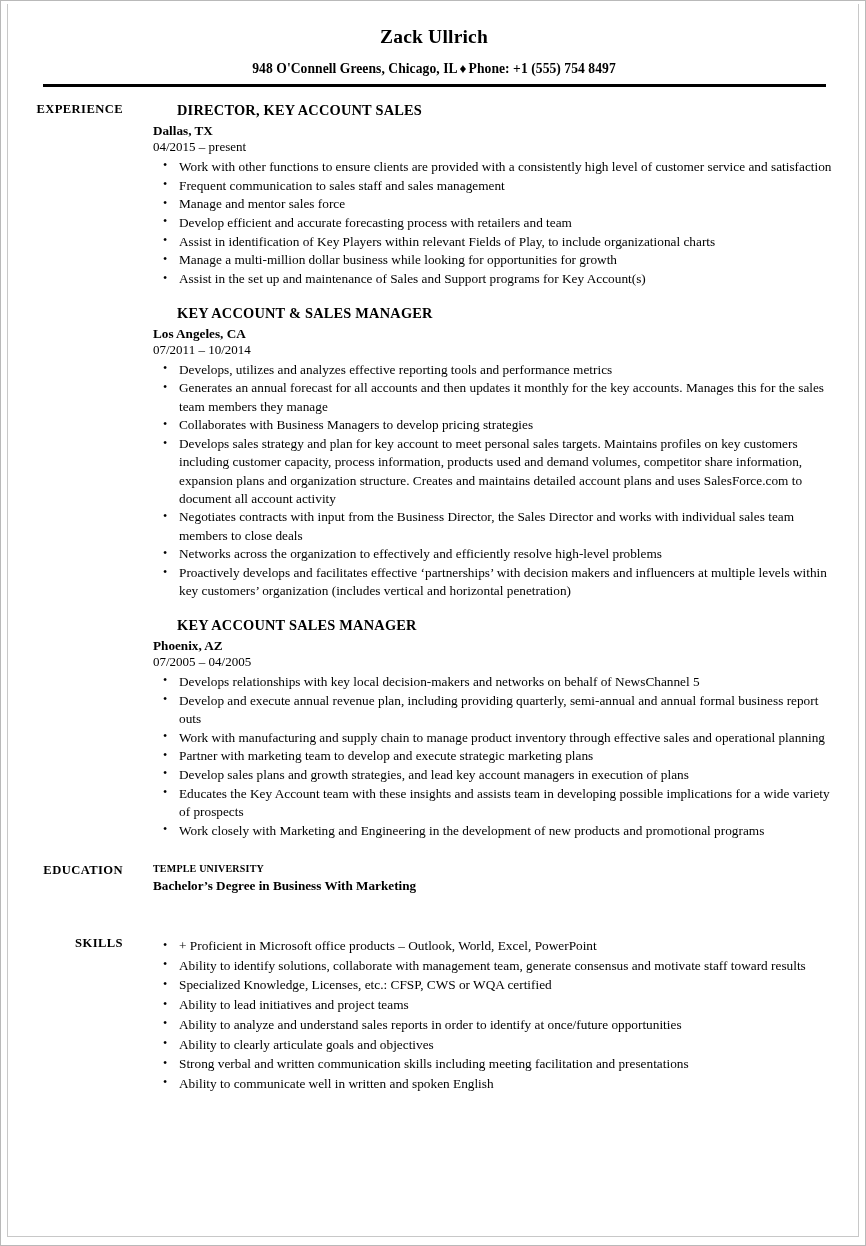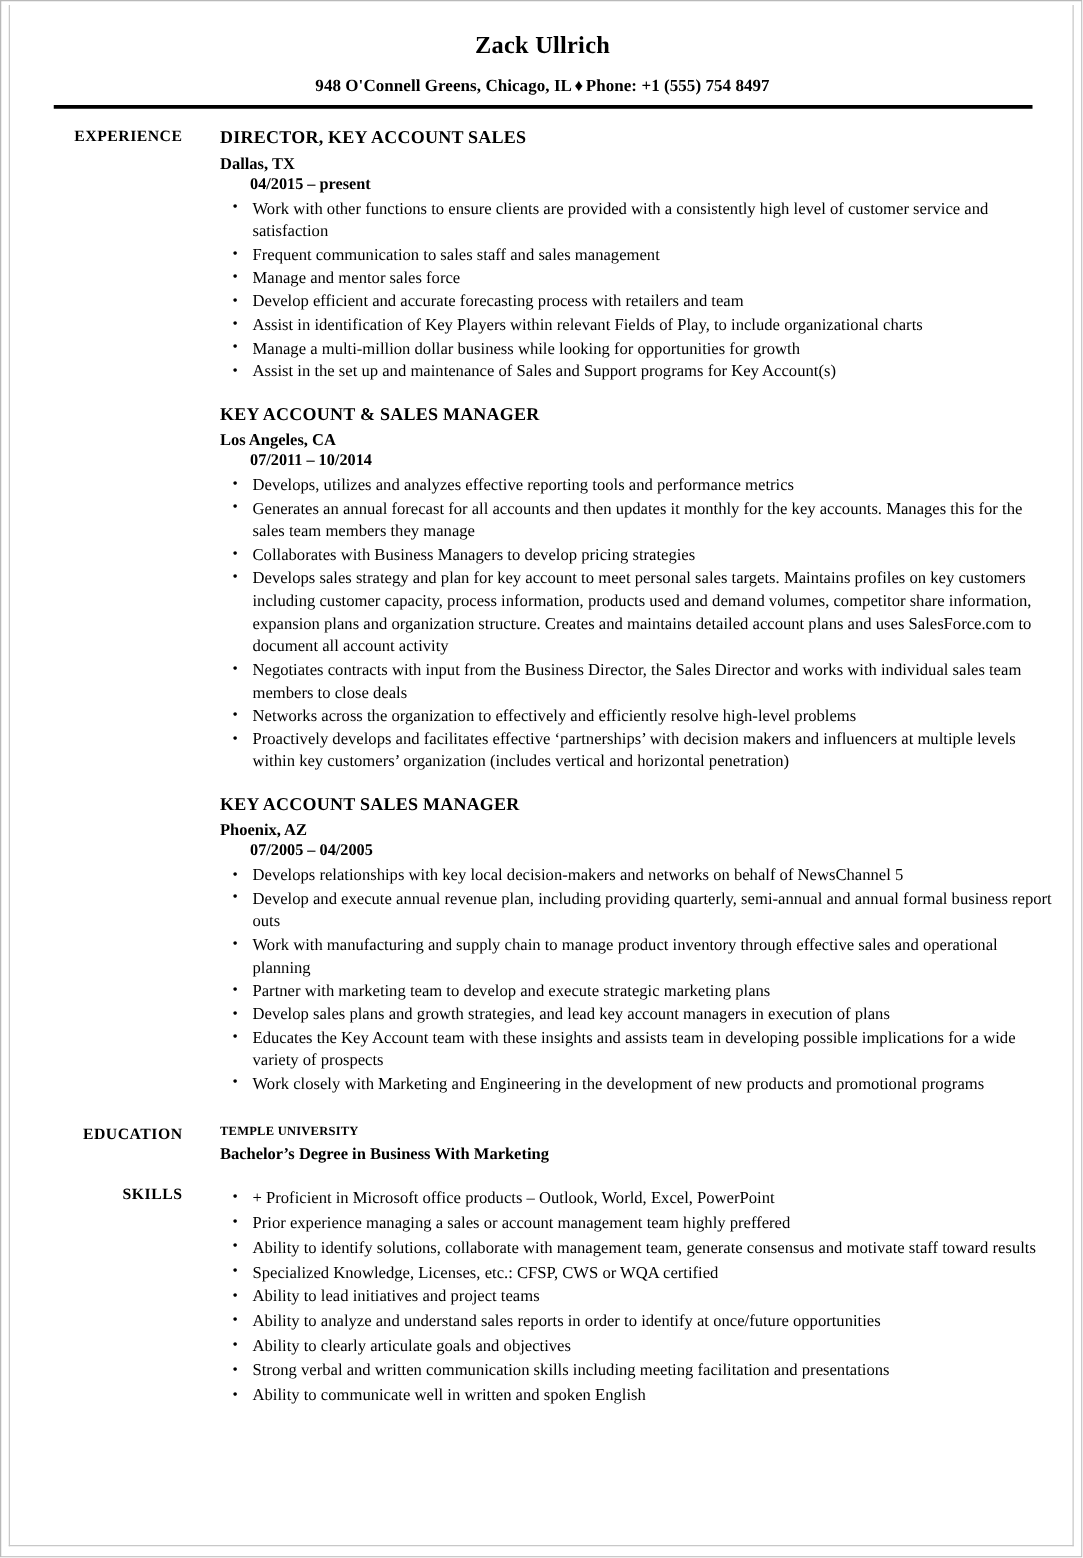--- a/index.html
+++ b/index.html
@@ -68,21 +68,20 @@
     background: #000000;
   }
 
   
   .body-wrap {
     padding-top: 14px;
   }
   .section {
     display: flex;
     align-items: flex-start;
-    padding-left: 23px;
   }
   .section-label-col {
     width: 122px;
     flex: 0 0 122px;
     text-align: right;
     padding-right: 0;
     padding-top: 1px;
     padding-left: 8px;
     box-sizing: border-box;
   }
@@ -103,33 +102,33 @@
     margin-bottom: 16px;
   }
   .job:last-child {
     margin-bottom: 0;
   }
   .job-title {
     font-size: 14.4px;
     font-weight: bold;
     letter-spacing: 0.2px;
     line-height: 1.28;
+    margin-left: 24px;
   }
   .job-location {
     font-size: 13.2px;
     font-weight: bold;
     line-height: 1.3;
     margin-top: 2px;
   }
   .job-dates {
     font-size: 13px;
-    font-weight: bold;
+    font-weight: normal;
     line-height: 1.3;
     margin-top: 0px;
-    margin-left: 24px;
   }
 
   
   ul.bullets {
     list-style: none;
     margin: 2px 0 0 0;
     padding: 0;
   }
   ul.bullets > li {
     position: relative;
@@ -157,21 +156,21 @@
     font-size: 13.2px;
     font-weight: bold;
     line-height: 1.35;
     margin-top: 2px;
   }
 
   .gap-education {
     margin-top: 22px;
   }
   .gap-skills {
-    margin-top: 16px;
+    margin-top: 40px;
   }
   ul.skills-list > li {
     margin-bottom: 1.5px;
   }
 </style>
 </head>
 <body>
 
 <div class="page">
   <div class="page-inner"></div>
@@ -249,21 +248,20 @@
         </div>
       </div>
 
       <div class="section gap-skills">
         <div class="section-label-col">
           <div class="section-label">SKILLS</div>
         </div>
         <div class="section-content-col">
           <ul class="bullets skills-list">
             <li>+ Proficient in Microsoft office products – Outlook, World, Excel, PowerPoint</li>
-            <li>Prior experience managing a sales or account management team highly preffered</li>
             <li>Ability to identify solutions, collaborate with management team, generate consensus and motivate staff toward results</li>
             <li>Specialized Knowledge, Licenses, etc.: CFSP, CWS or WQA certified</li>
             <li>Ability to lead initiatives and project teams</li>
             <li>Ability to analyze and understand sales reports in order to identify at once/future opportunities</li>
             <li>Ability to clearly articulate goals and objectives</li>
             <li>Strong verbal and written communication skills including meeting facilitation and presentations</li>
             <li>Ability to communicate well in written and spoken English</li>
           </ul>
         </div>
       </div>

